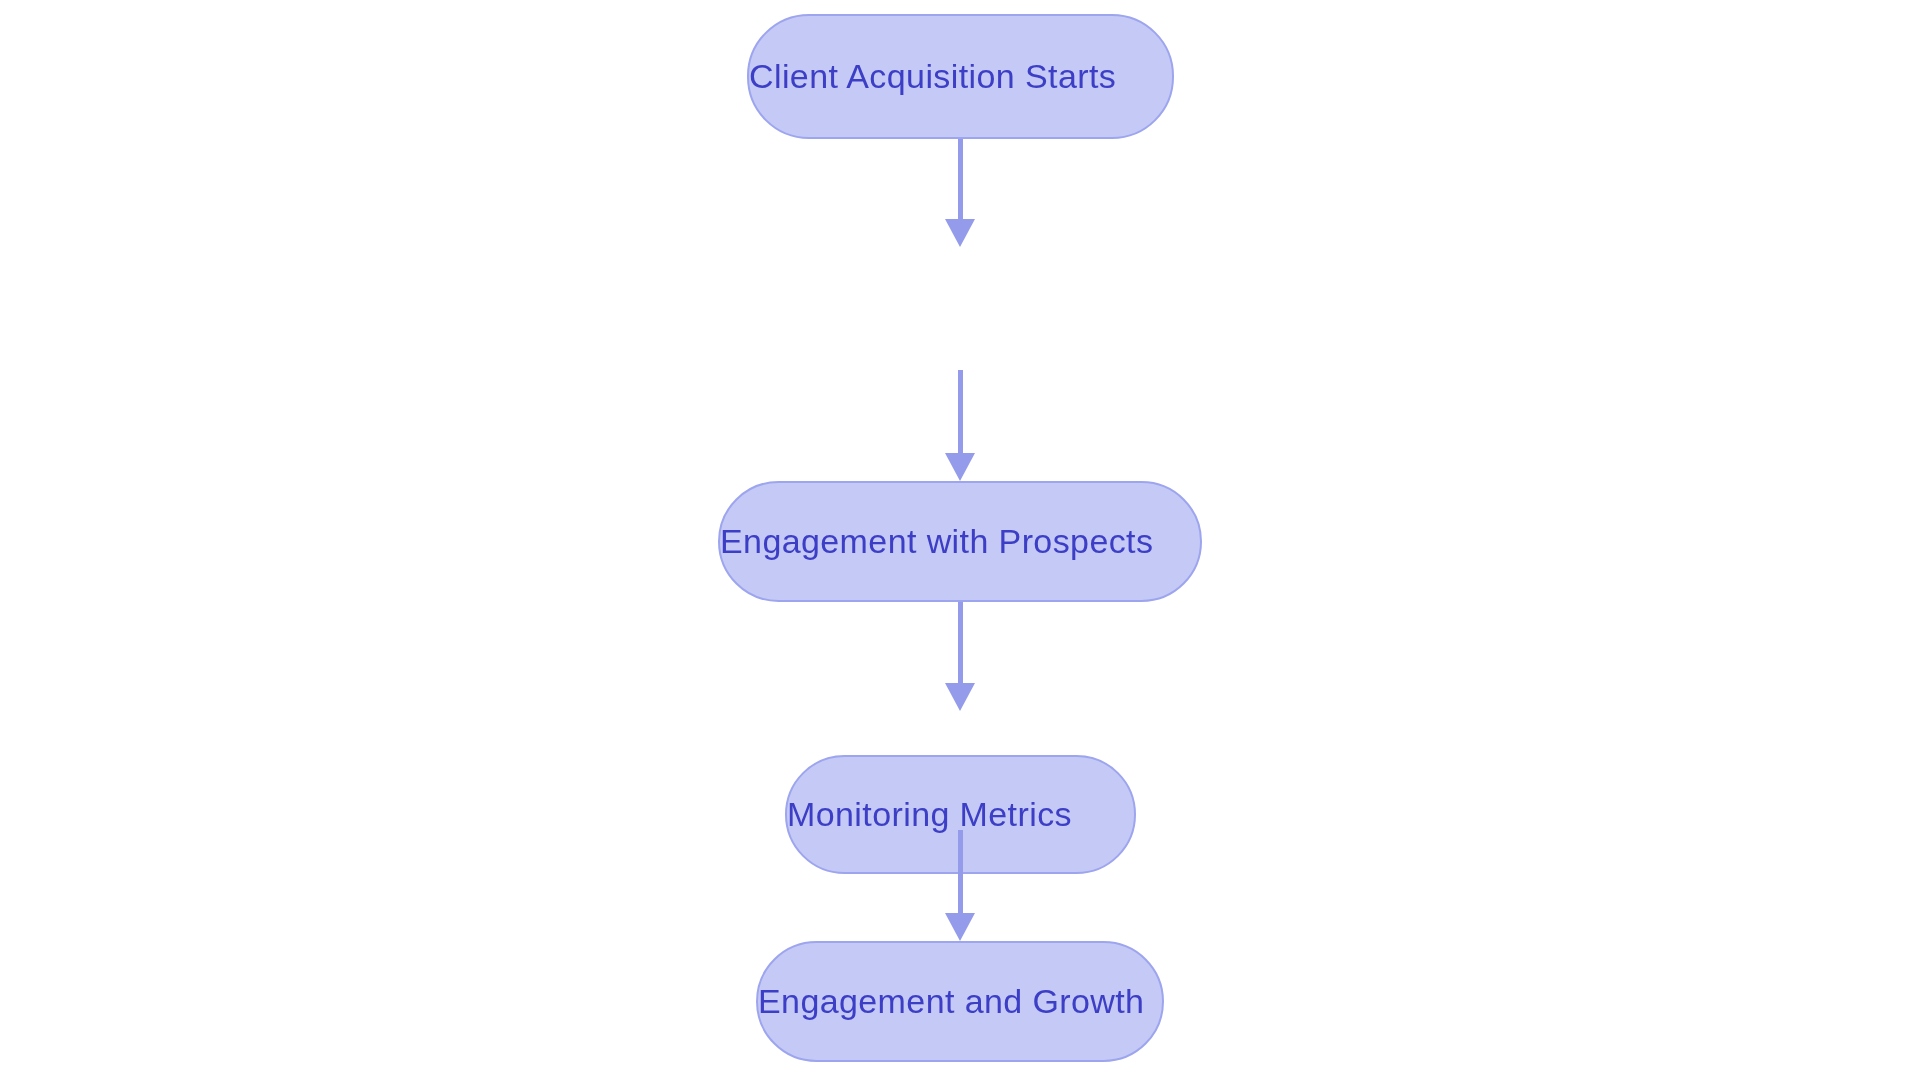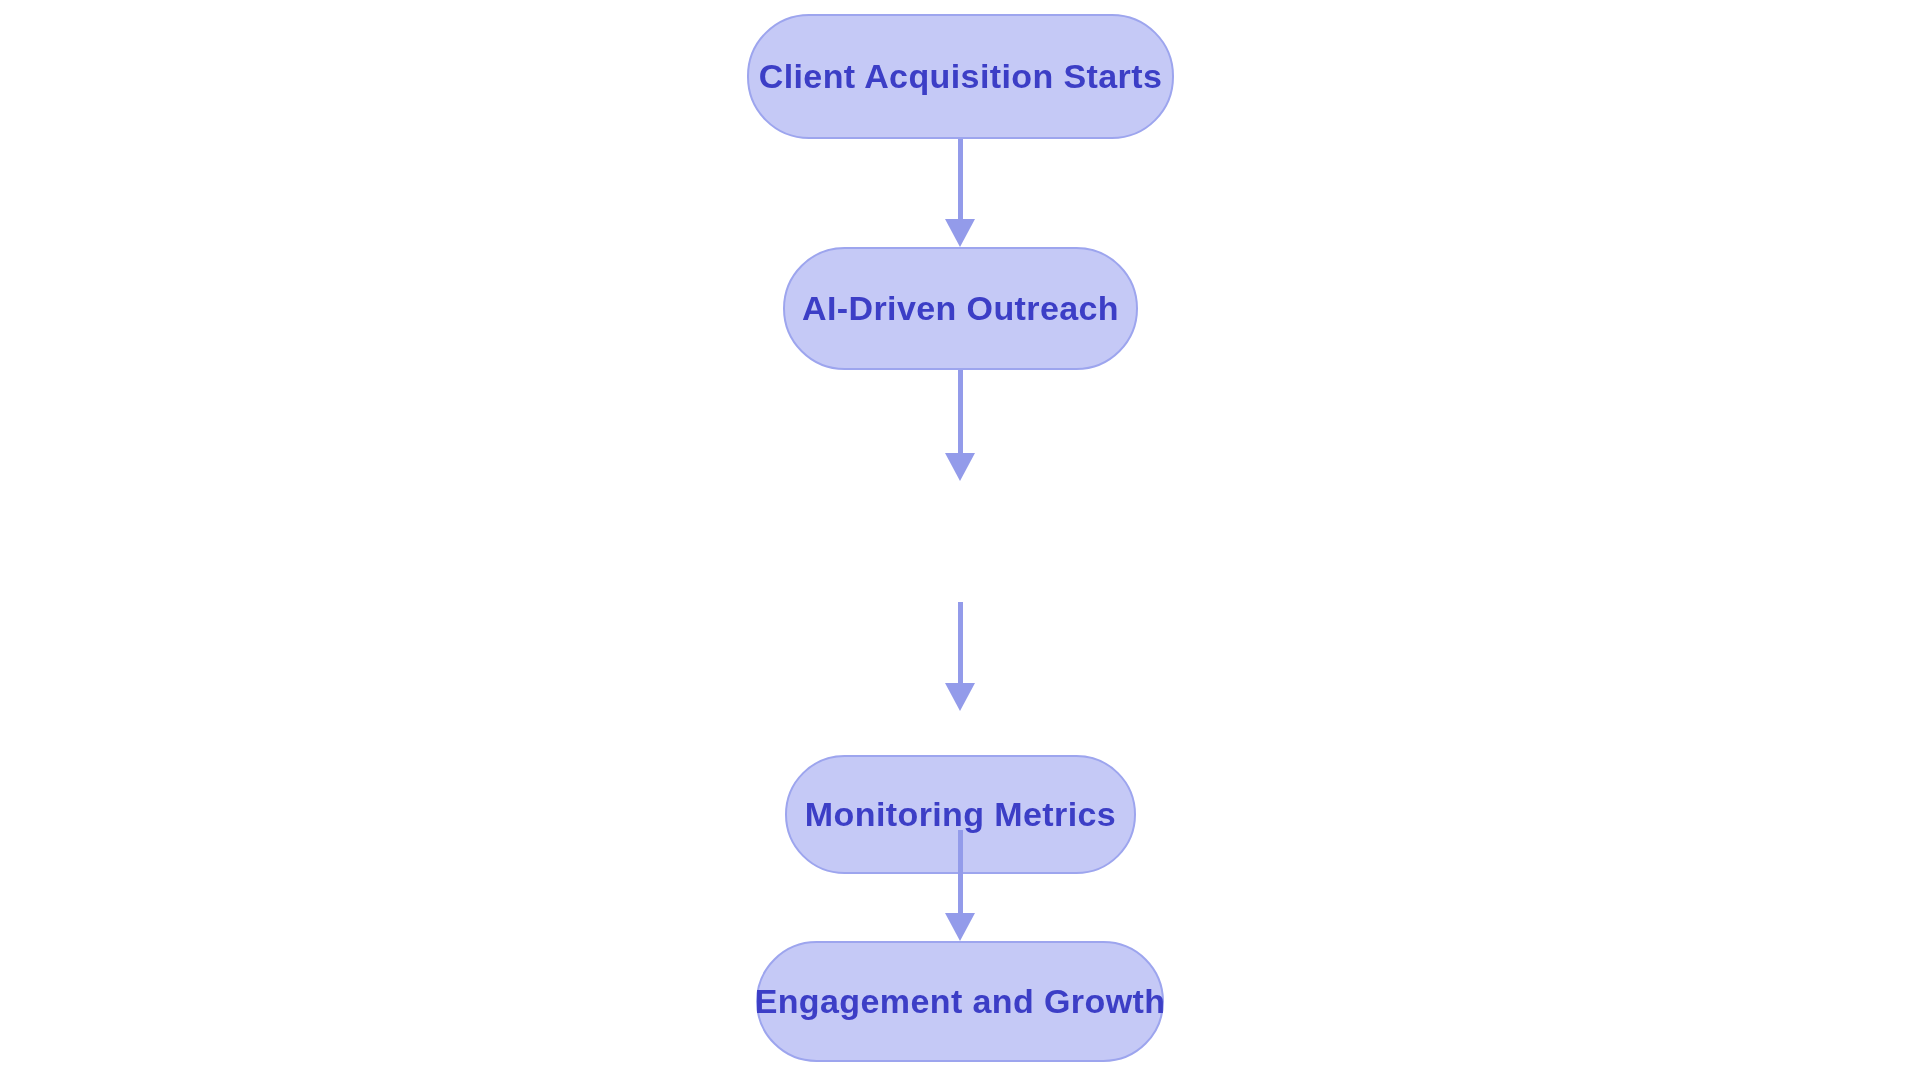--- a/index.html
+++ b/index.html
@@ -16,22 +16,20 @@
     font-family: "Liberation Sans", sans-serif;
   }
   .flow-node {
     position: absolute;
     box-sizing: border-box;
     background: var(--node-fill, #c5c9f6);
     border: 2px solid var(--node-border, #9da5ee);
     border-radius: 62px;
     display: flex;
     align-items: center;
-    justify-content: center;
-    font-weight: bold;
   }
   .flow-node .label {
     color: var(--node-text, #3c3ec6);
     font-size: 34px;
     letter-spacing: 0.4px;
     white-space: nowrap;
     text-align: center;
   }
   
   .n1 { left: 747px; top: 14px;  width: 427px; height: 125px; }
@@ -72,29 +70,29 @@
 
   <div class="flow-node n1">
     <span class="label">Client Acquisition Starts</span>
   </div>
 
   <div class="flow-arrow a1">
     <div class="arrow-stem"></div>
     <div class="arrow-head"></div>
   </div>
 
-  <div class="flow-node n2">
-    <span class="label">AI-Driven Outreach</span>
-  </div>
 
   <div class="flow-arrow a2">
     <div class="arrow-stem"></div>
     <div class="arrow-head"></div>
   </div>
 
+  <div class="flow-node n3">
+    <span class="label">Engagement with Prospects</span>
+  </div>
 
   <div class="flow-arrow a3">
     <div class="arrow-stem"></div>
     <div class="arrow-head"></div>
   </div>
 
   <div class="flow-node n4">
     <span class="label">Monitoring Metrics</span>
   </div>
 

